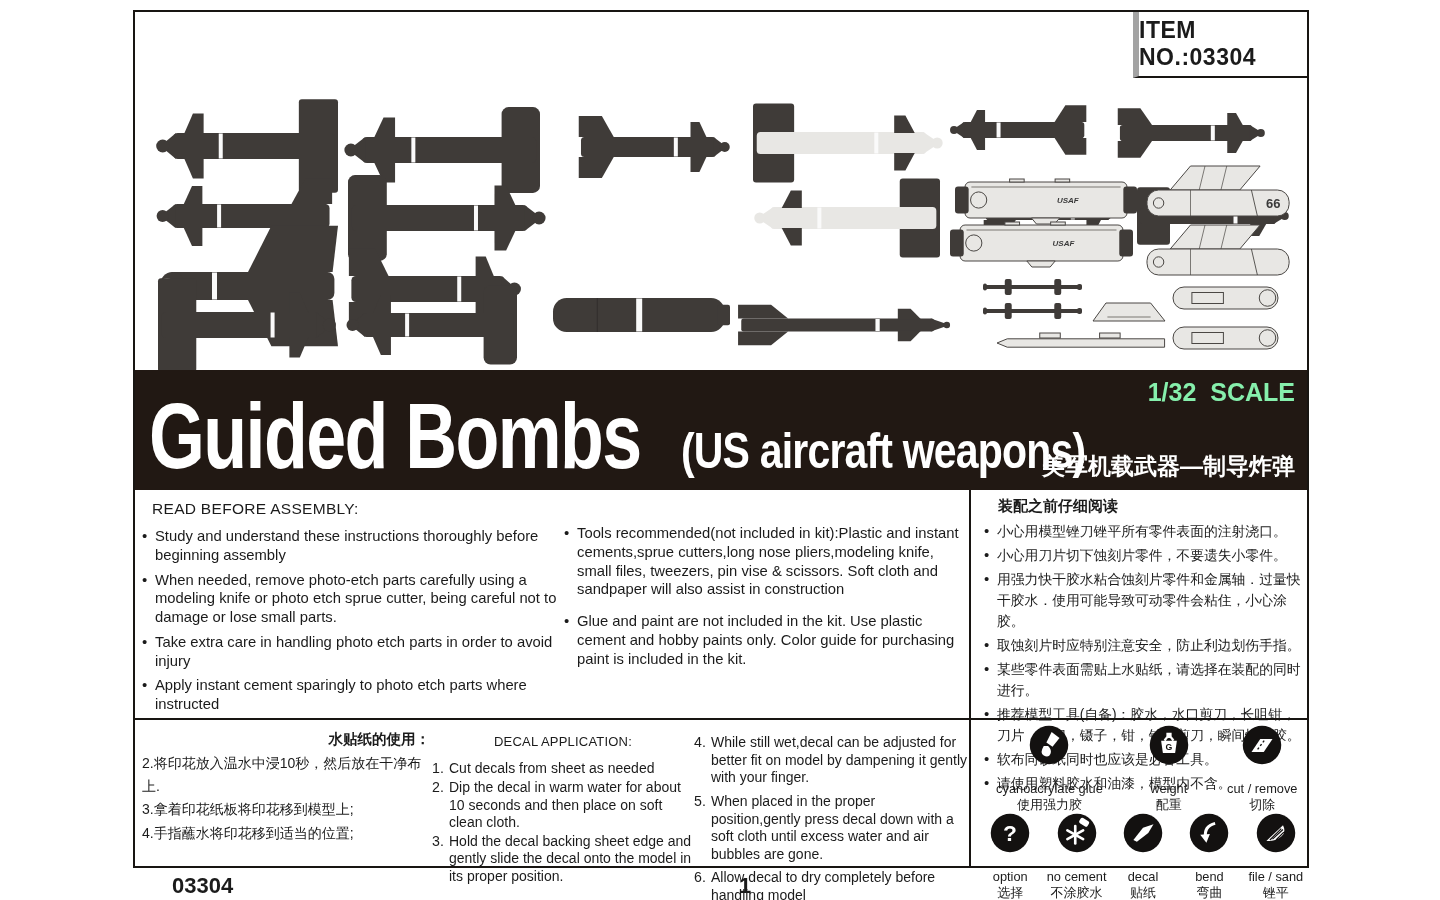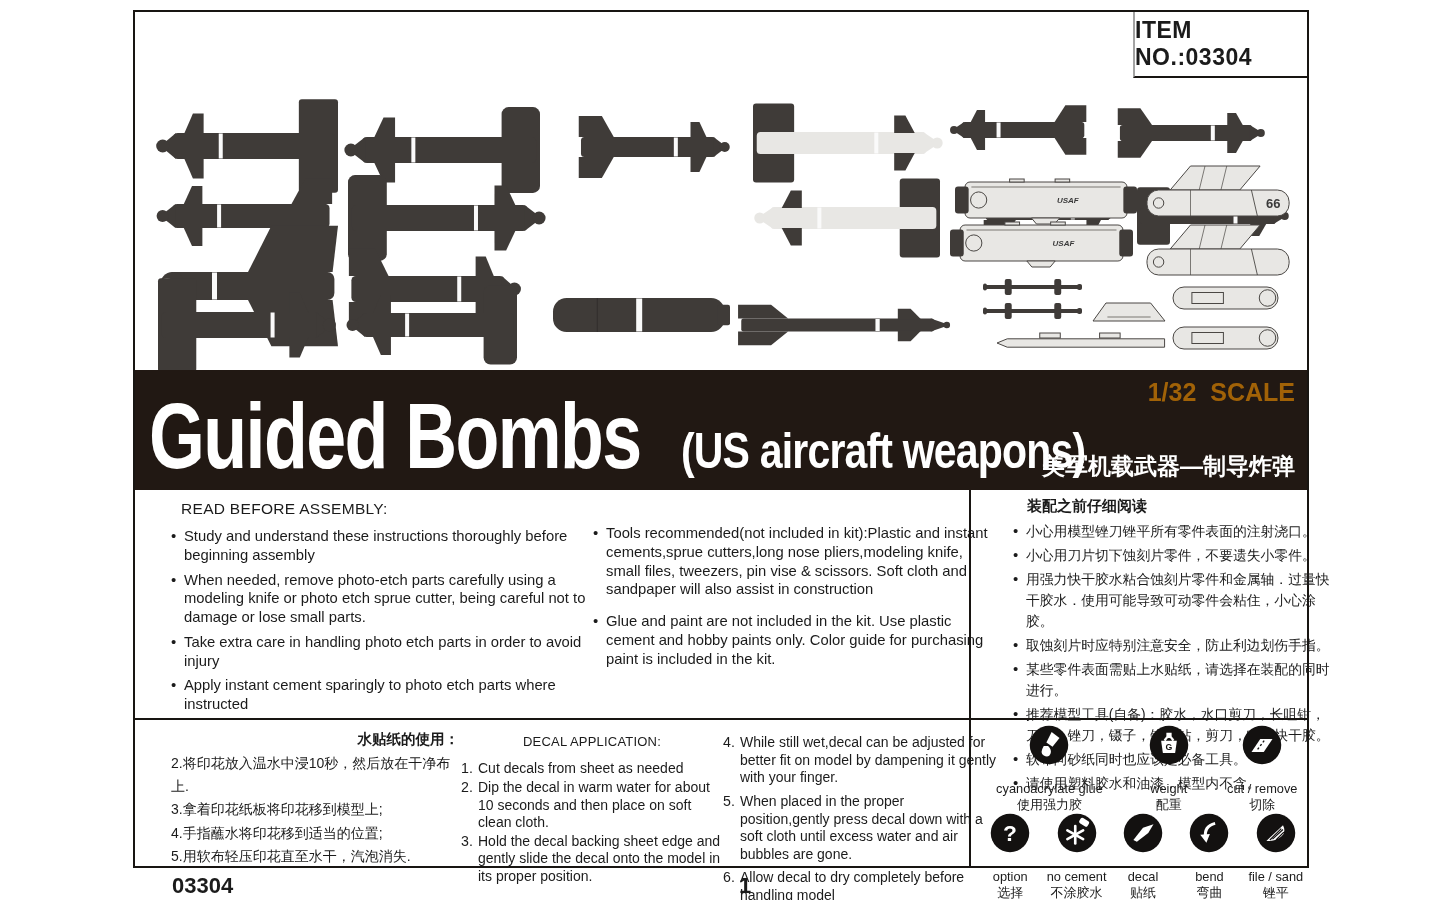--- a/index.html
+++ b/index.html
@@ -1,35 +1,35 @@
 <!DOCTYPE html>
 <html><head>
 <meta charset="utf-8">
 <style>
   html,body{margin:0;padding:0;background:#ffffff;}
   .sheet{position:relative;width:1440px;height:900px;background:#fff;overflow:hidden;
          font-family:"Liberation Sans","DejaVu Sans",sans-serif;color:#1b1b1b;}
   .frame{position:absolute;left:133px;top:10px;width:1176px;height:858px;
          border:2px solid #181512;box-sizing:border-box;}
   .itemno-cell{position:absolute;left:1133px;top:12px;width:176px;height:66px;
-         border-left:2px solid #a3a3a3;border-bottom:2px solid #181512;box-sizing:border-box;
+         border-left:6px solid #a3a3a3;border-bottom:2px solid #181512;box-sizing:border-box;
          display:flex;align-items:center;justify-content:center;}
   .itemno-cell span{font-size:23px;font-weight:bold;letter-spacing:.5px;}
   #bombs{position:absolute;left:135px;top:84px;}
   
   .titleband{position:absolute;left:135px;top:370px;width:1172px;height:120px;background:#211813;}
   .title-row{position:absolute;left:14px;bottom:12px;display:flex;align-items:baseline;white-space:nowrap;}
   .kit-title{font-size:92px;font-weight:900;color:#fff;line-height:.9;
              transform:scaleX(.78);transform-origin:left bottom;letter-spacing:-2px;}
   .kit-sub{font-size:50px;font-weight:900;color:#fff;line-height:.9;margin-left:-98px;
            transform:scaleX(.82);transform-origin:left bottom;letter-spacing:-1px;}
-  .scale-label{position:absolute;top:8px;right:12px;font-size:25px;font-weight:bold;color:#a16207;white-space:pre;}
+  .scale-label{position:absolute;top:8px;right:12px;font-size:25px;font-weight:bold;color:#86efac;white-space:pre;}
   .cn-sub{position:absolute;bottom:8px;right:12px;font-size:23px;font-weight:bold;color:#fff;}
   
-  .col{position:absolute;margin-left:29px;}
+  .col{position:absolute;}
   .read-col1{left:142px;top:500px;width:420px;}
   .read-col2{left:564px;top:524px;width:406px;}
   .read-col3{left:984px;top:497px;width:322px;}
   .rb-head{font-size:15.5px;padding-left:10px;margin-bottom:9px;letter-spacing:.3px;}
   .cn-head{font-size:15px;font-weight:600;padding-left:14px;margin-bottom:6px;}
   .bullet{display:flex;margin-bottom:6px;}
   .bullet .dot{width:13px;flex:none;font-size:15px;line-height:1.25;}
   .bullet.en .txt{font-size:14.8px;line-height:1.27;}
   .read-col2 .bullet{margin-bottom:13px;}
   .bullet.cn{margin-bottom:3px;}
@@ -389,21 +389,20 @@
 
   <div class="hdiv"></div>
   <div class="vdiv"></div>
 
   <div class="col dcol1">
     <div class="cn-dec-head">水贴纸的使用：</div>
     <div>
         <div class="cnstep">2.将印花放入温水中浸10秒，然后放在干净布上.</div>
         <div class="cnstep">3.拿着印花纸板将印花移到模型上;</div>
         <div class="cnstep">4.手指蘸水将印花移到适当的位置;</div>
-        <div class="cnstep">5.用软布轻压印花直至水干，汽泡消失.</div>
       </div>
   </div>
 
   <div class="col dcol2">
     <div class="dec-head">DECAL APPLICATION:</div>
     <div>
         <div class="step">
           <span class="num">1.</span>
           <span class="txt">Cut decals from sheet as needed</span>
         </div>

